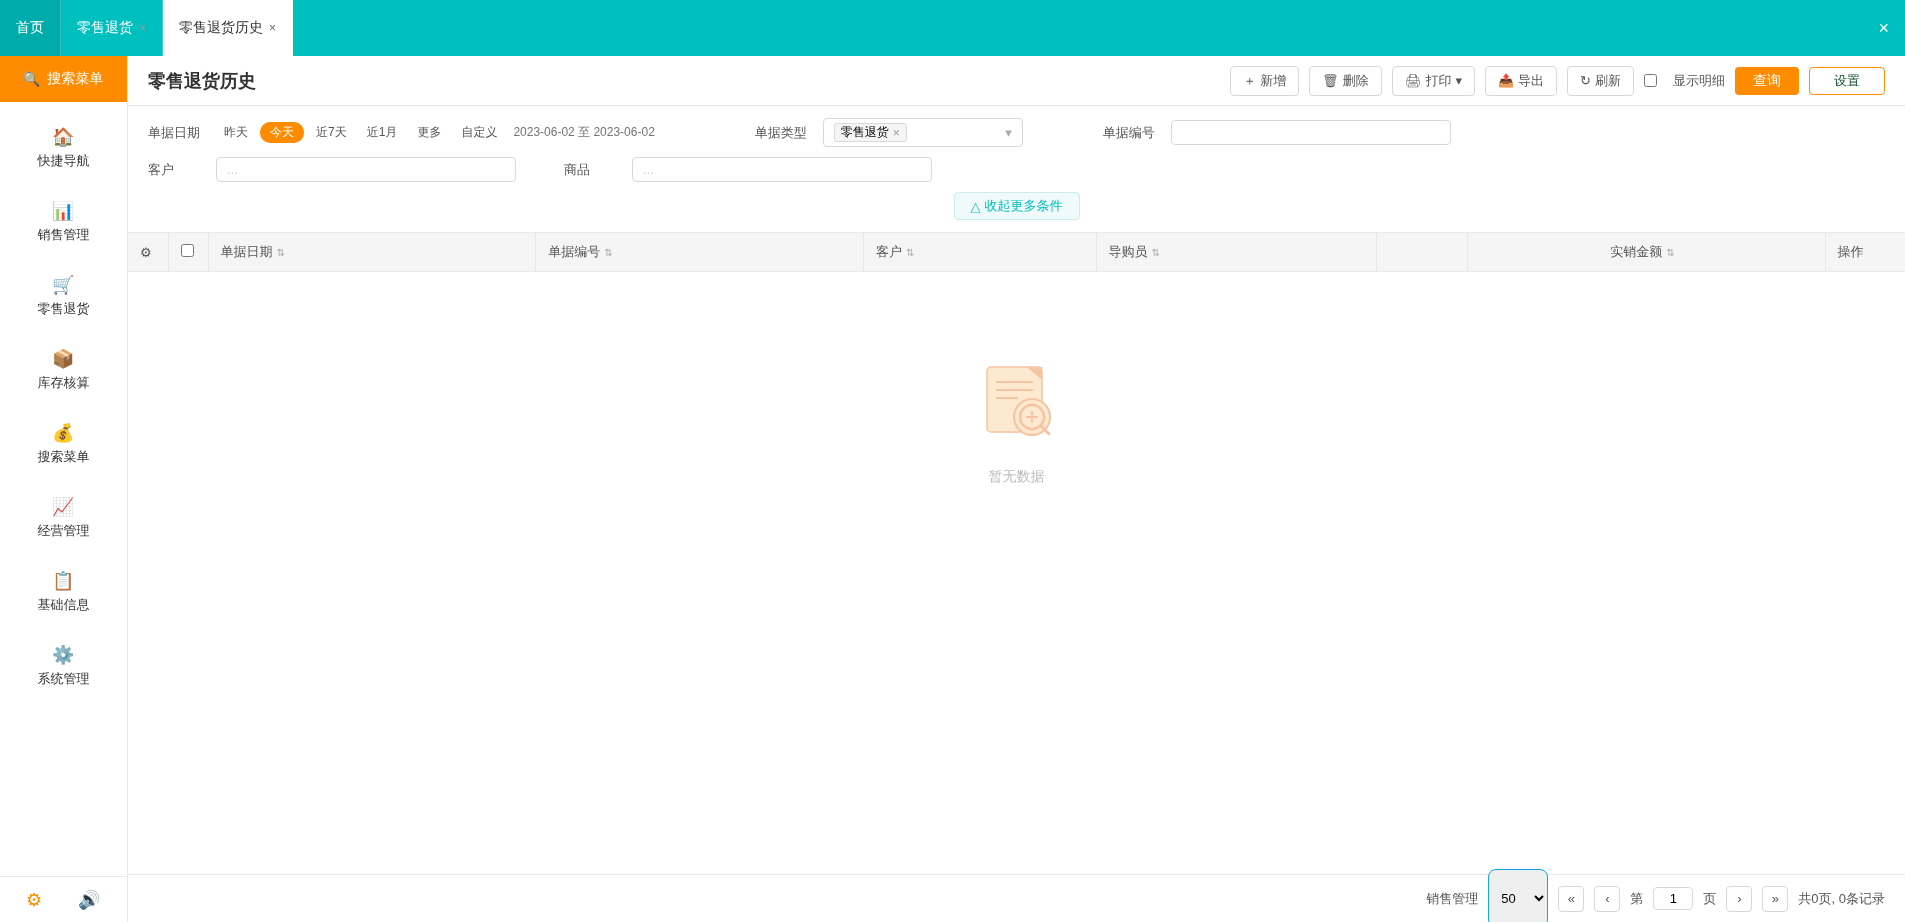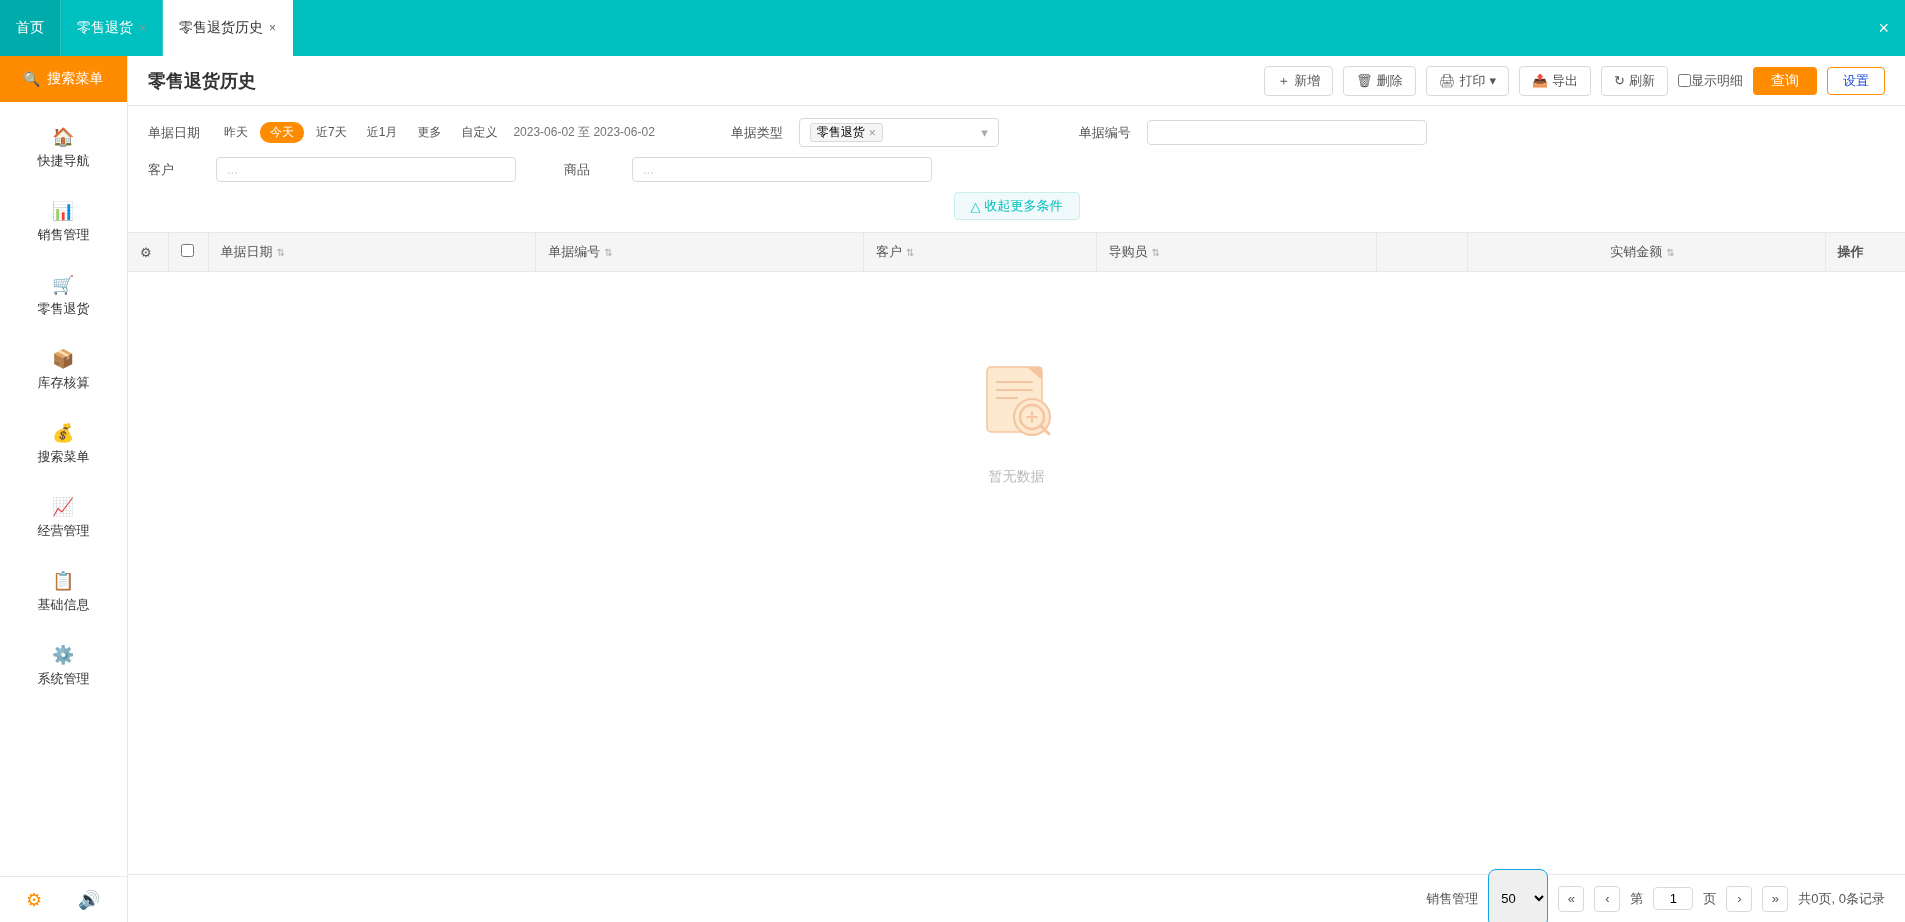--- a/index.html
+++ b/index.html
@@ -163,30 +163,30 @@
       color: #fff;
       padding: 5px 18px;
       border-radius: 4px;
       font-size: 14px;
       cursor: pointer;
       border: none;
     }
     .btn-settings {
       background: #fff;
       border: 1px solid #ff8c00;
-      color: #1d4ed8;
-      padding: 4px 15px;
+      color: #14532d;
+      padding: 4px 24px;
       border-radius: 4px;
       font-size: 13px;
       cursor: pointer;
     }
     .checkbox-label {
       display: flex;
       align-items: center;
-      gap: 0;
+      gap: 16px;
       font-size: 13px;
       color: #555;
       cursor: pointer;
     }
 
     
     .filter-area {
       background: #fff;
       padding: 12px 20px;
       border-bottom: 1px solid #e8e8e8;
@@ -297,21 +297,21 @@
       border-bottom: 1px solid #e8e8e8;
     }
     .data-table th {
       padding: 10px 12px;
       text-align: left;
       color: #555;
       font-weight: normal;
       white-space: nowrap;
       border-right: 1px solid #e8e8e8;
     }
-    .data-table th:last-child { border-right: none; font-weight: bold; }
+    .data-table th:last-child { border-right: none; }
     .th-sortable {
       display: flex;
       align-items: center;
       gap: 4px;
       cursor: pointer;
     }
     .sort-icon { font-size: 10px; color: #aaa; }
     .th-gear { text-align: center; }
     .th-checkbox { text-align: center; width: 40px; }
     .th-actions { text-align: center; }
@@ -484,21 +484,21 @@
             <span class="date-opt">昨天</span>
             <span class="date-opt active">今天</span>
             <span class="date-opt">近7天</span>
             <span class="date-opt">近1月</span>
             <span class="date-opt">更多</span>
             <span class="date-opt">自定义</span>
           </div>
           <span class="date-range">2023-06-02 至 2023-06-02</span>
         </div>
 
-        <div class="filter-item" style="margin-left:56px;">
+        <div class="filter-item" style="margin-left:80px;">
           <span class="filter-label">单据类型</span>
           <div class="filter-select">
             <div class="tag-item">
               <span>零售退货</span>
               <span class="tag-x">×</span>
             </div>
             <span style="flex:1"></span>
             <span style="color:#aaa;">▾</span>
           </div>
         </div>

